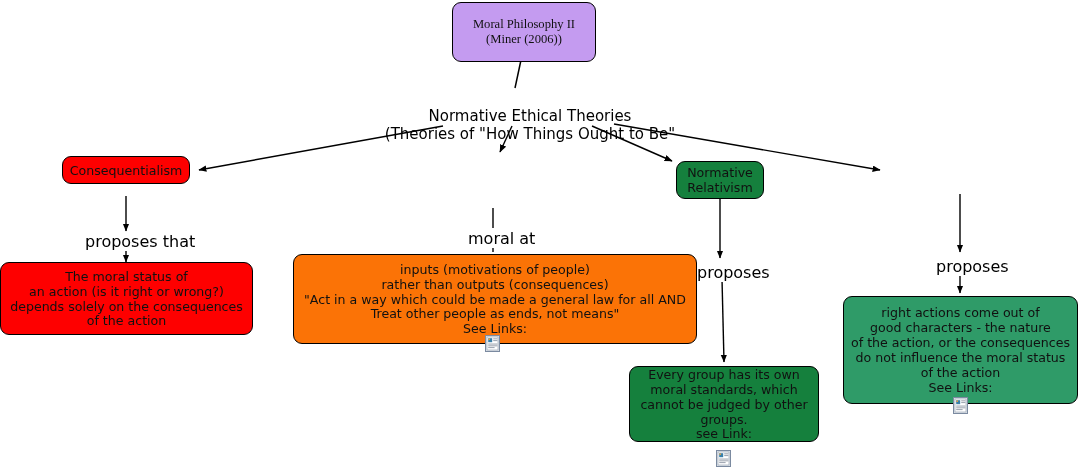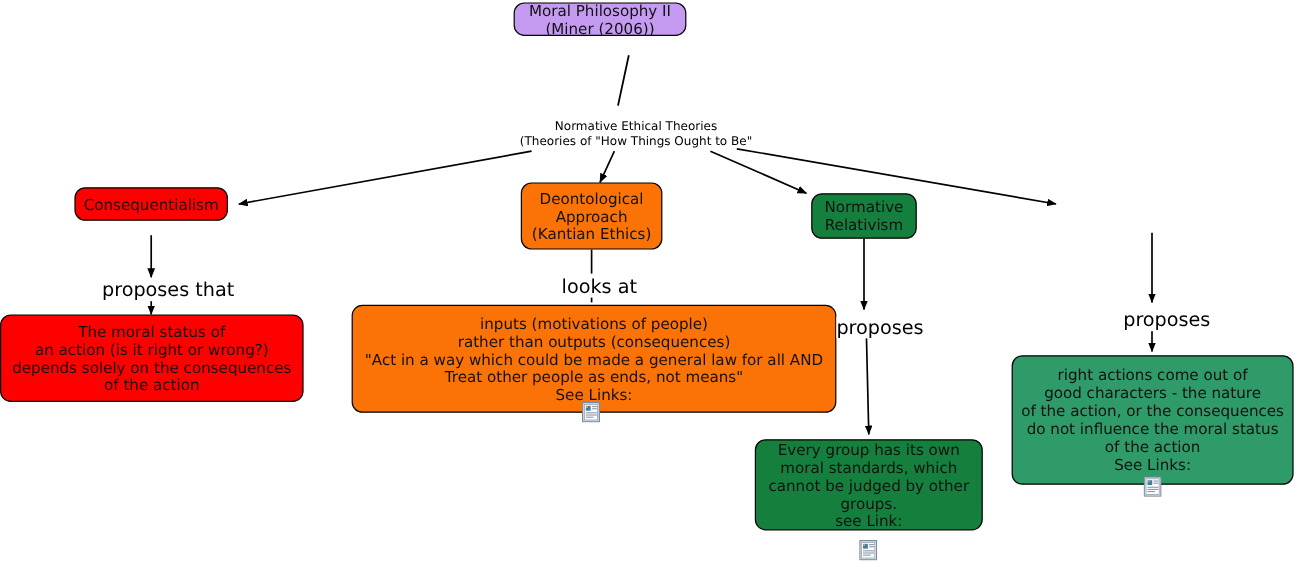--- a/index.html
+++ b/index.html
@@ -58,21 +58,21 @@
     font-size: 16px;
     color: #000000;
     font-family: "DejaVu Sans", sans-serif;
     white-space: nowrap;
     z-index: 4;
     background: #ffffff;
     line-height: 1.1;
   }
   .hublabel {
     position: absolute;
-    font-size: 10px;
+    font-size: 15px;
     color: #000000;
     text-align: center;
     white-space: pre-line;
     line-height: 1.24;
     z-index: 4;
   }
   .res-icon {
     position: absolute;
     width: 15px;
     height: 17px;
@@ -105,21 +105,21 @@
     <line x1="493" y1="208" x2="493" y2="228" stroke="#000000" stroke-width="1.4"></line>
     <line x1="493" y1="244" x2="493" y2="252" stroke="#000000" stroke-width="1.4"></line>
 
     <line x1="720" y1="199" x2="720" y2="258" stroke="#000000" stroke-width="1.4" marker-end="url(#ah)"></line>
     <line x1="722" y1="279" x2="724" y2="362" stroke="#000000" stroke-width="1.4" marker-end="url(#ah)"></line>
 
     <line x1="960" y1="194" x2="960" y2="252" stroke="#000000" stroke-width="1.4" marker-end="url(#ah)"></line>
     <line x1="960" y1="273" x2="960" y2="293" stroke="#000000" stroke-width="1.4" marker-end="url(#ah)"></line>
   </svg>
 
-  <div class="node concept n-purple" style="left:428px; top:2px; width:144px; height:28px;">
+  <div class="node concept n-purple" style="left:452px; top:2px; width:144px; height:60px;font-family:Liberation Serif, serif;">
     <span>Moral Philosophy II
 (Miner (2006))</span>
   </div>
 
   <div class="hublabel" style="left:380px; top:88px; width:300px;">
     <span>Normative Ethical Theories
 (Theories of "How Things Ought to Be"</span>
   </div>
 
   <div class="node concept n-red" style="left:62px; top:156px; width:128px; height:28px;">
@@ -130,28 +130,23 @@
     <span>proposes that</span>
   </div>
 
   <div class="node proposition n-red" style="left:0px; top:262px; width:253px; height:73px;">
     <span>The moral status of
 an action (is it right or wrong?)
 depends solely on the consequences
 of the action</span>
   </div>
 
-  <div class="node concept n-orange" style="left:434px; top:152px; width:118px; height:56px;">
-    <span>Deontological
-Approach
-(Kantian Ethics)</span>
-  </div>
 
   <div class="linklabel" style="left:468px; top:230px;">
-    <span>looks at</span>
+    <span>moral at</span>
   </div>
 
   <div class="node proposition n-orange" style="left:293px; top:254px; width:404px; height:90px;">
     <span>inputs (motivations of people)
 rather than outputs (consequences)
 "Act in a way which could be made a general law for all AND
 Treat other people as ends, not means"
 See Links:</span>
   </div>
 

